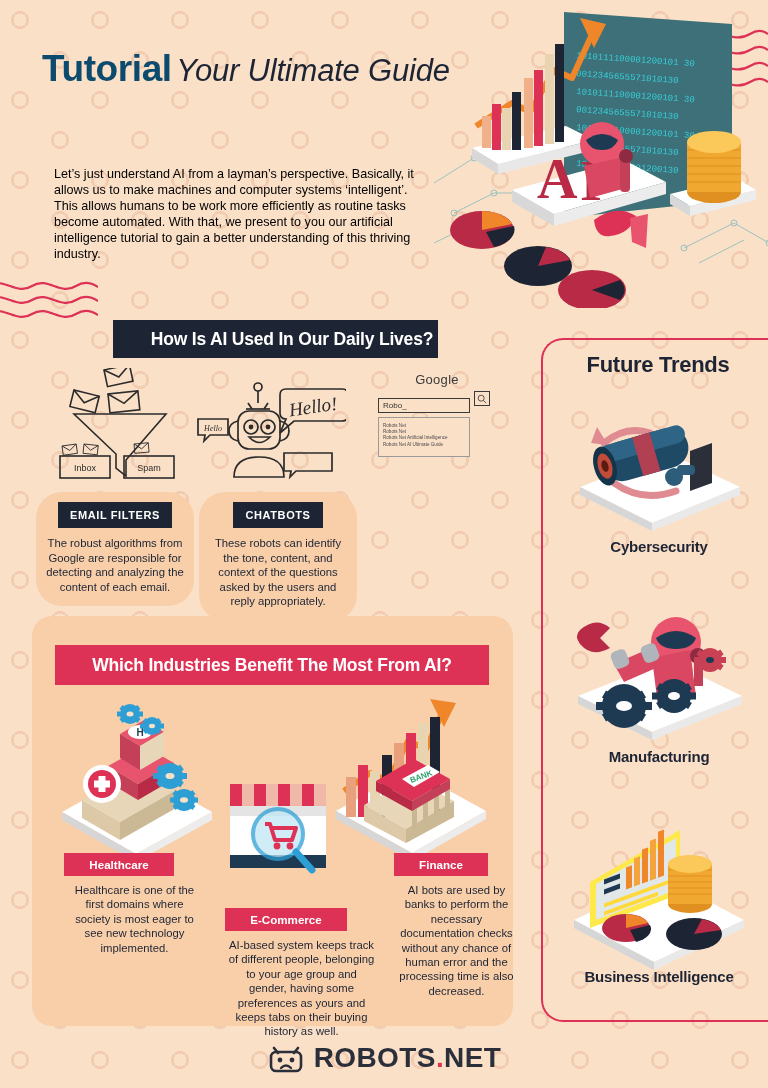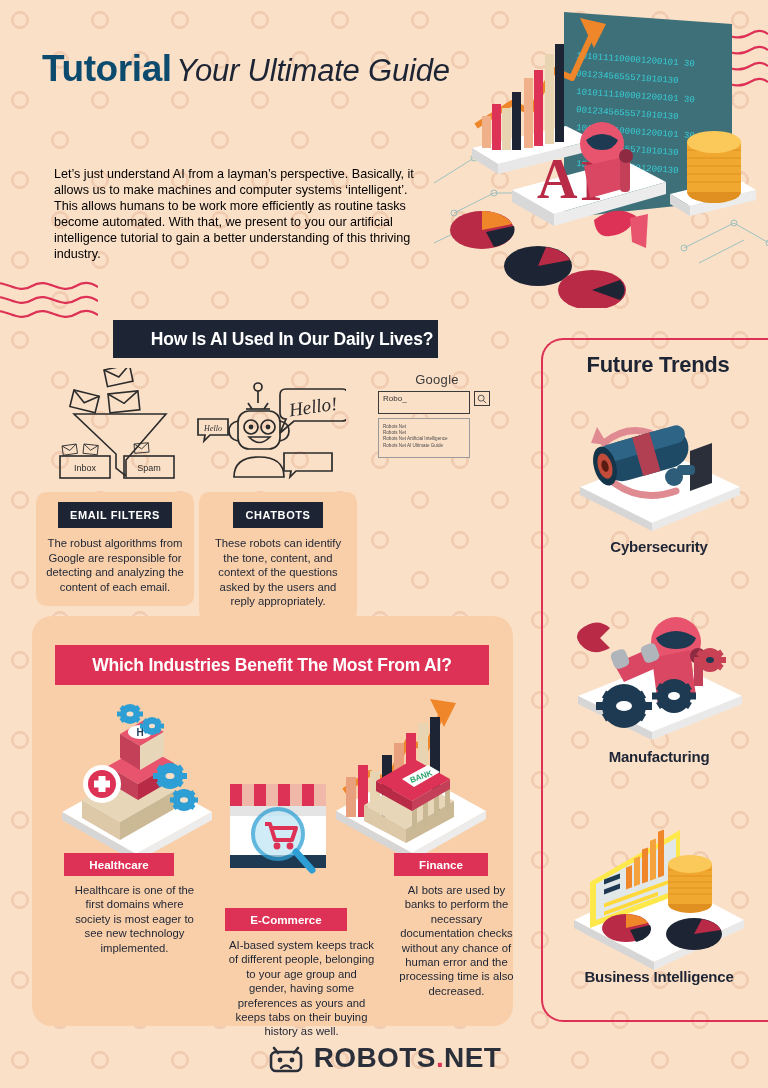--- a/index.html
+++ b/index.html
@@ -58,21 +58,21 @@
     background: #1d2434; display: flex; align-items: center; justify-content: center;
     z-index: 6;
     padding-left: 33px;
   }
   .banner-dark span {
     color: #ffffff; font-size: 17.5px; font-weight: 700; letter-spacing: -0.2px;
   }
 
   
   .daily-card {
-    position: absolute; background: #f8cfa9; border-radius: 10px; z-index: 5;
+    position: absolute; background: #f8cfa9; border-radius: 26px; z-index: 5;
     padding: 10px 9px 12px;
   }
   .card-chip {
     background: #1d2434; color: #fff; font-size: 11px; font-weight: 700;
     letter-spacing: .6px; padding: 7px 12px; display: inline-block;
     margin: 0 auto 8px; text-align: center;
   }
   .chip-wrap { text-align: center; }
   .card-body { font-size: 11.3px; line-height: 14.6px; color: #1d2434; text-align: center; }
 
@@ -138,22 +138,22 @@
     position: absolute; left: 0; right: 0; bottom: 14px;
     display: flex; align-items: center; justify-content: center; gap: 9px; z-index: 8;
   }
   #footer-text {
     font-size: 28px; font-weight: 700; color: #2b2f3a; letter-spacing: 0.4px;
   }
   .dot-red { color: #dd3155; }
 
   
   .g-word { font-size: 13px; color: #3a3a3a; text-align:center; letter-spacing:.3px;}
-  .g-box { width: 92px; height: 23px; border: 1px solid #3a3a3a; background: #fbe0c8;
-           font-size: 8px; color: #333; padding: 2px 4px; }
+  .g-box { width: 92px; height: 15px; border: 1px solid #3a3a3a; background: #fbe0c8;
+           font-size: 8px; color: #333; padding: 2px 4px; margin-top: 7px; }
   .g-btn { width: 16px; height: 15px; border: 1px solid #3a3a3a; display:flex;
            align-items:center; justify-content:center; }
   .g-sugg { width: 92px; border: 1px solid #9a9a9a; background: #fbe0c8;
             margin-top: 4px; padding: 5px 4px; min-height: 40px; }
   .g-sugg div { font-size: 4.6px; color: #4a4a4a; line-height: 6.2px; white-space: nowrap;}
 </style>
 </head>
 <body>
 
 <div id="page">

